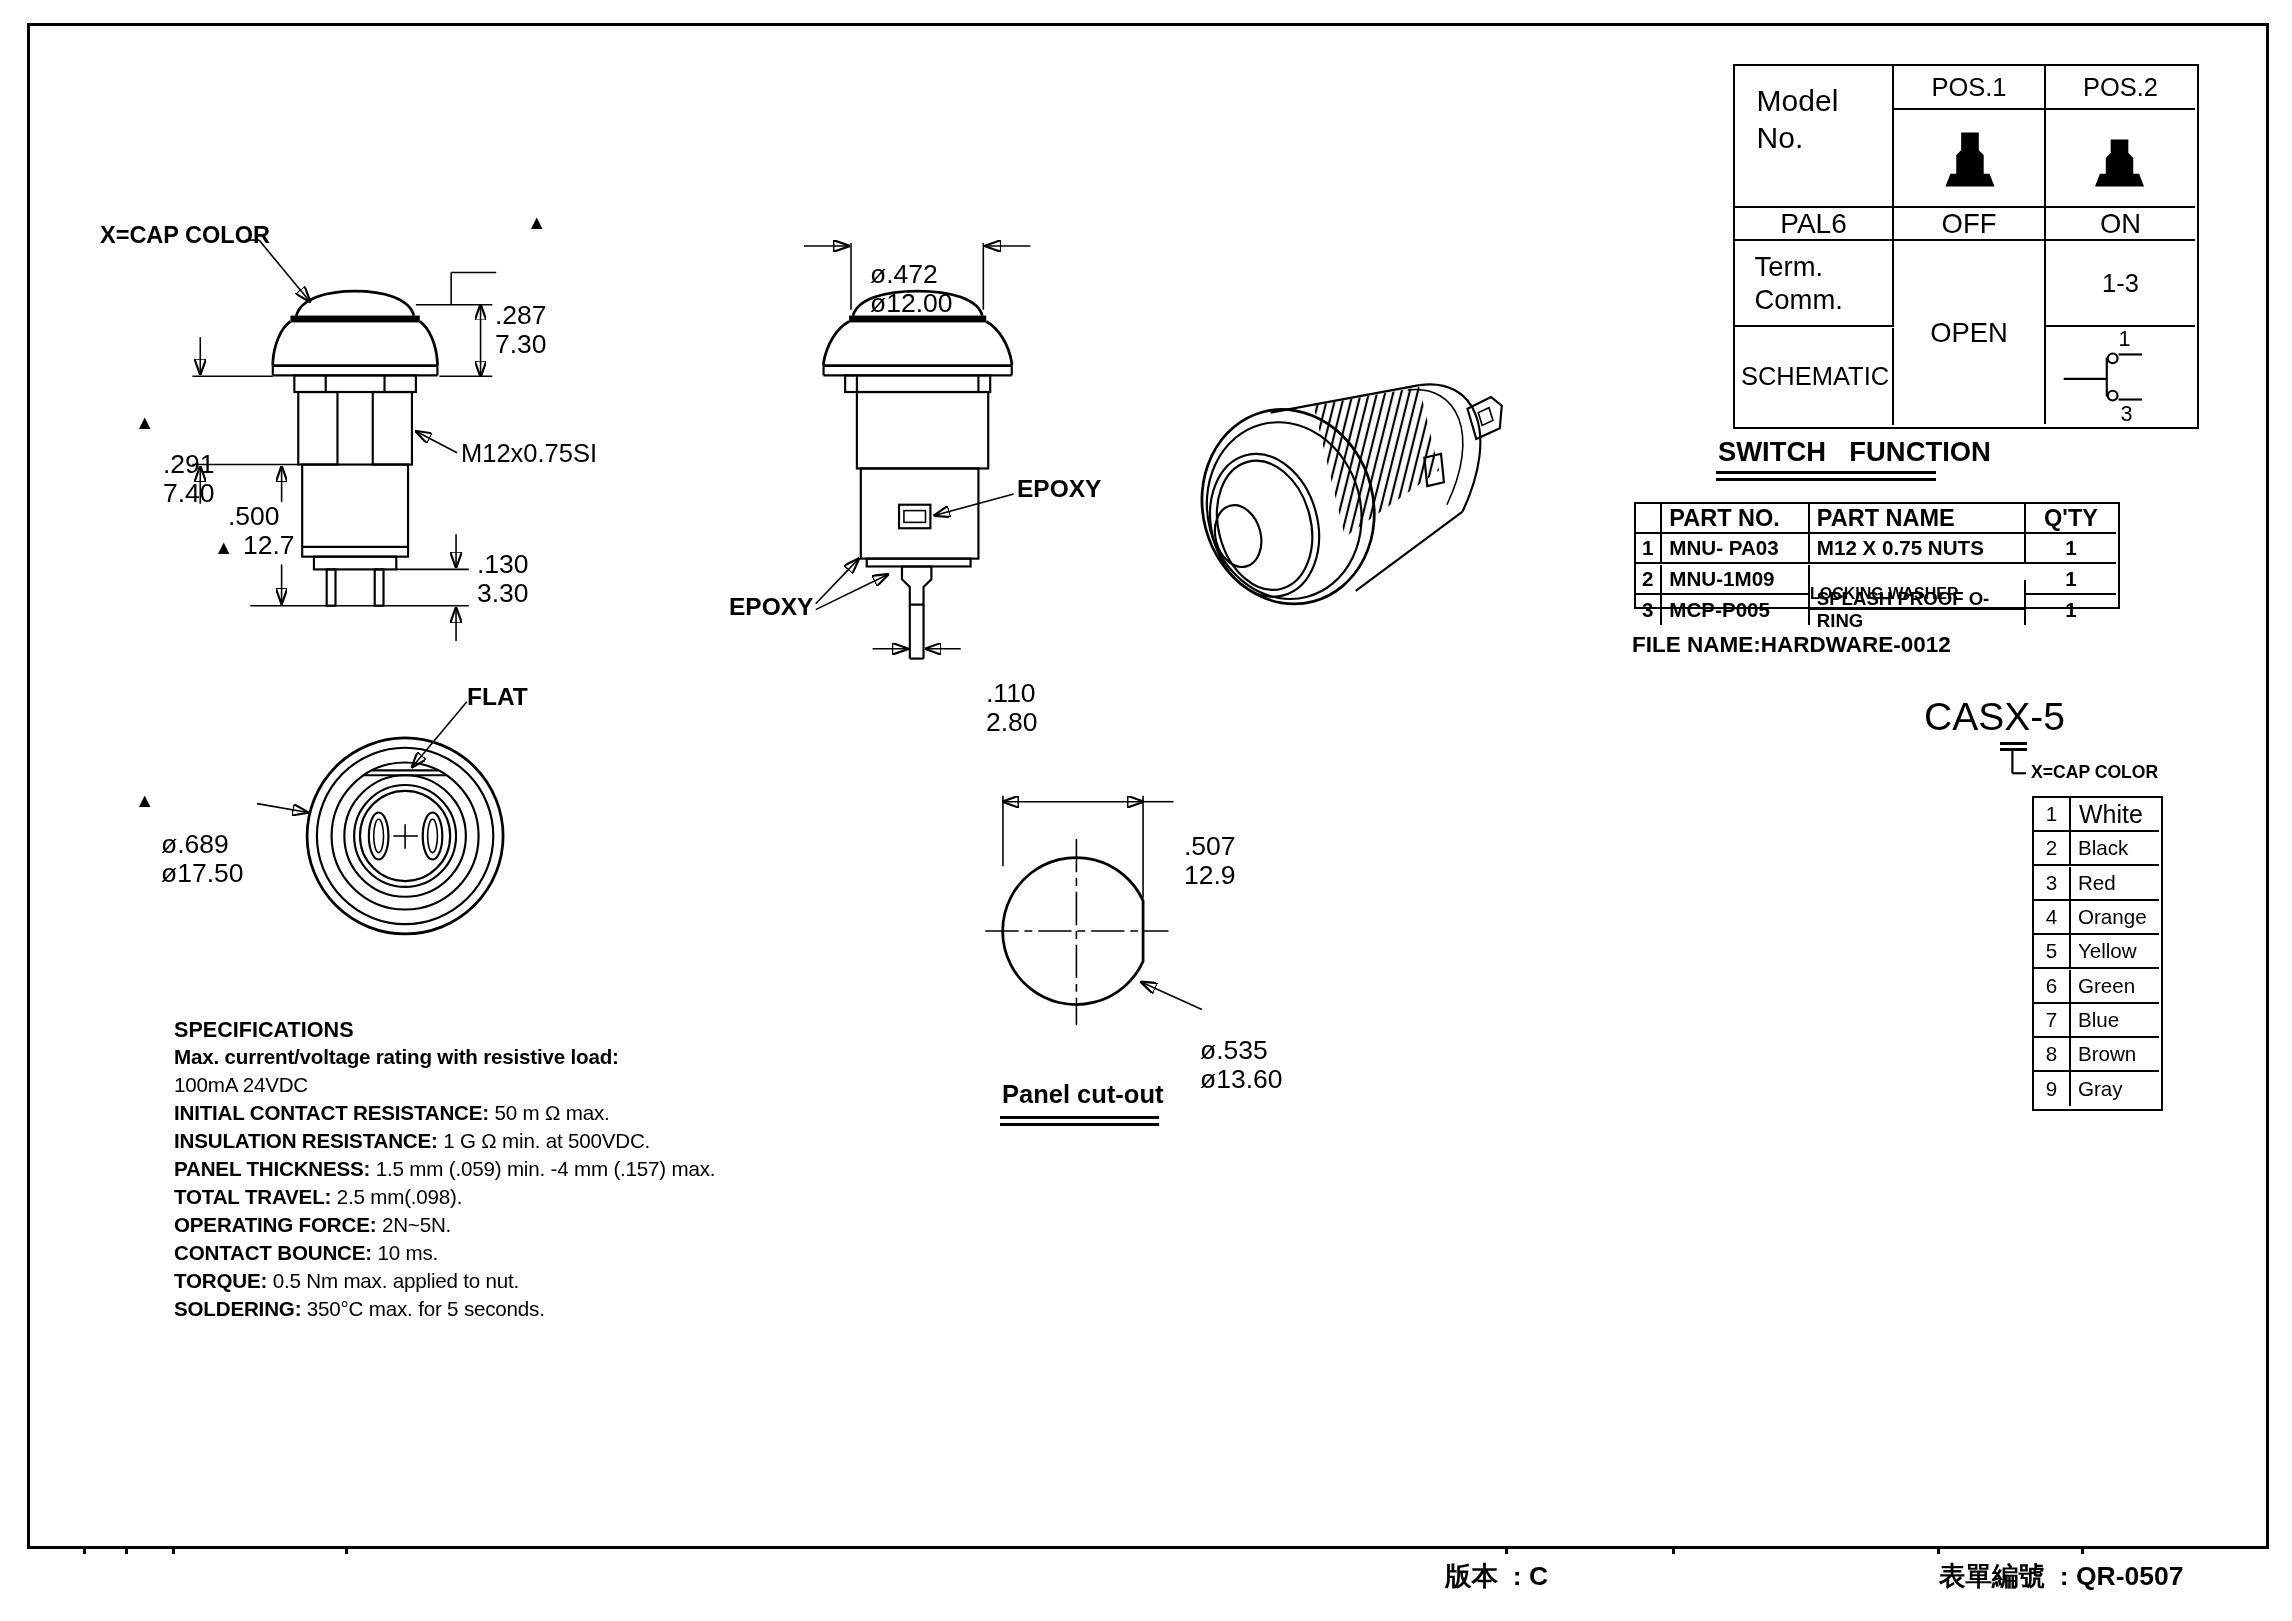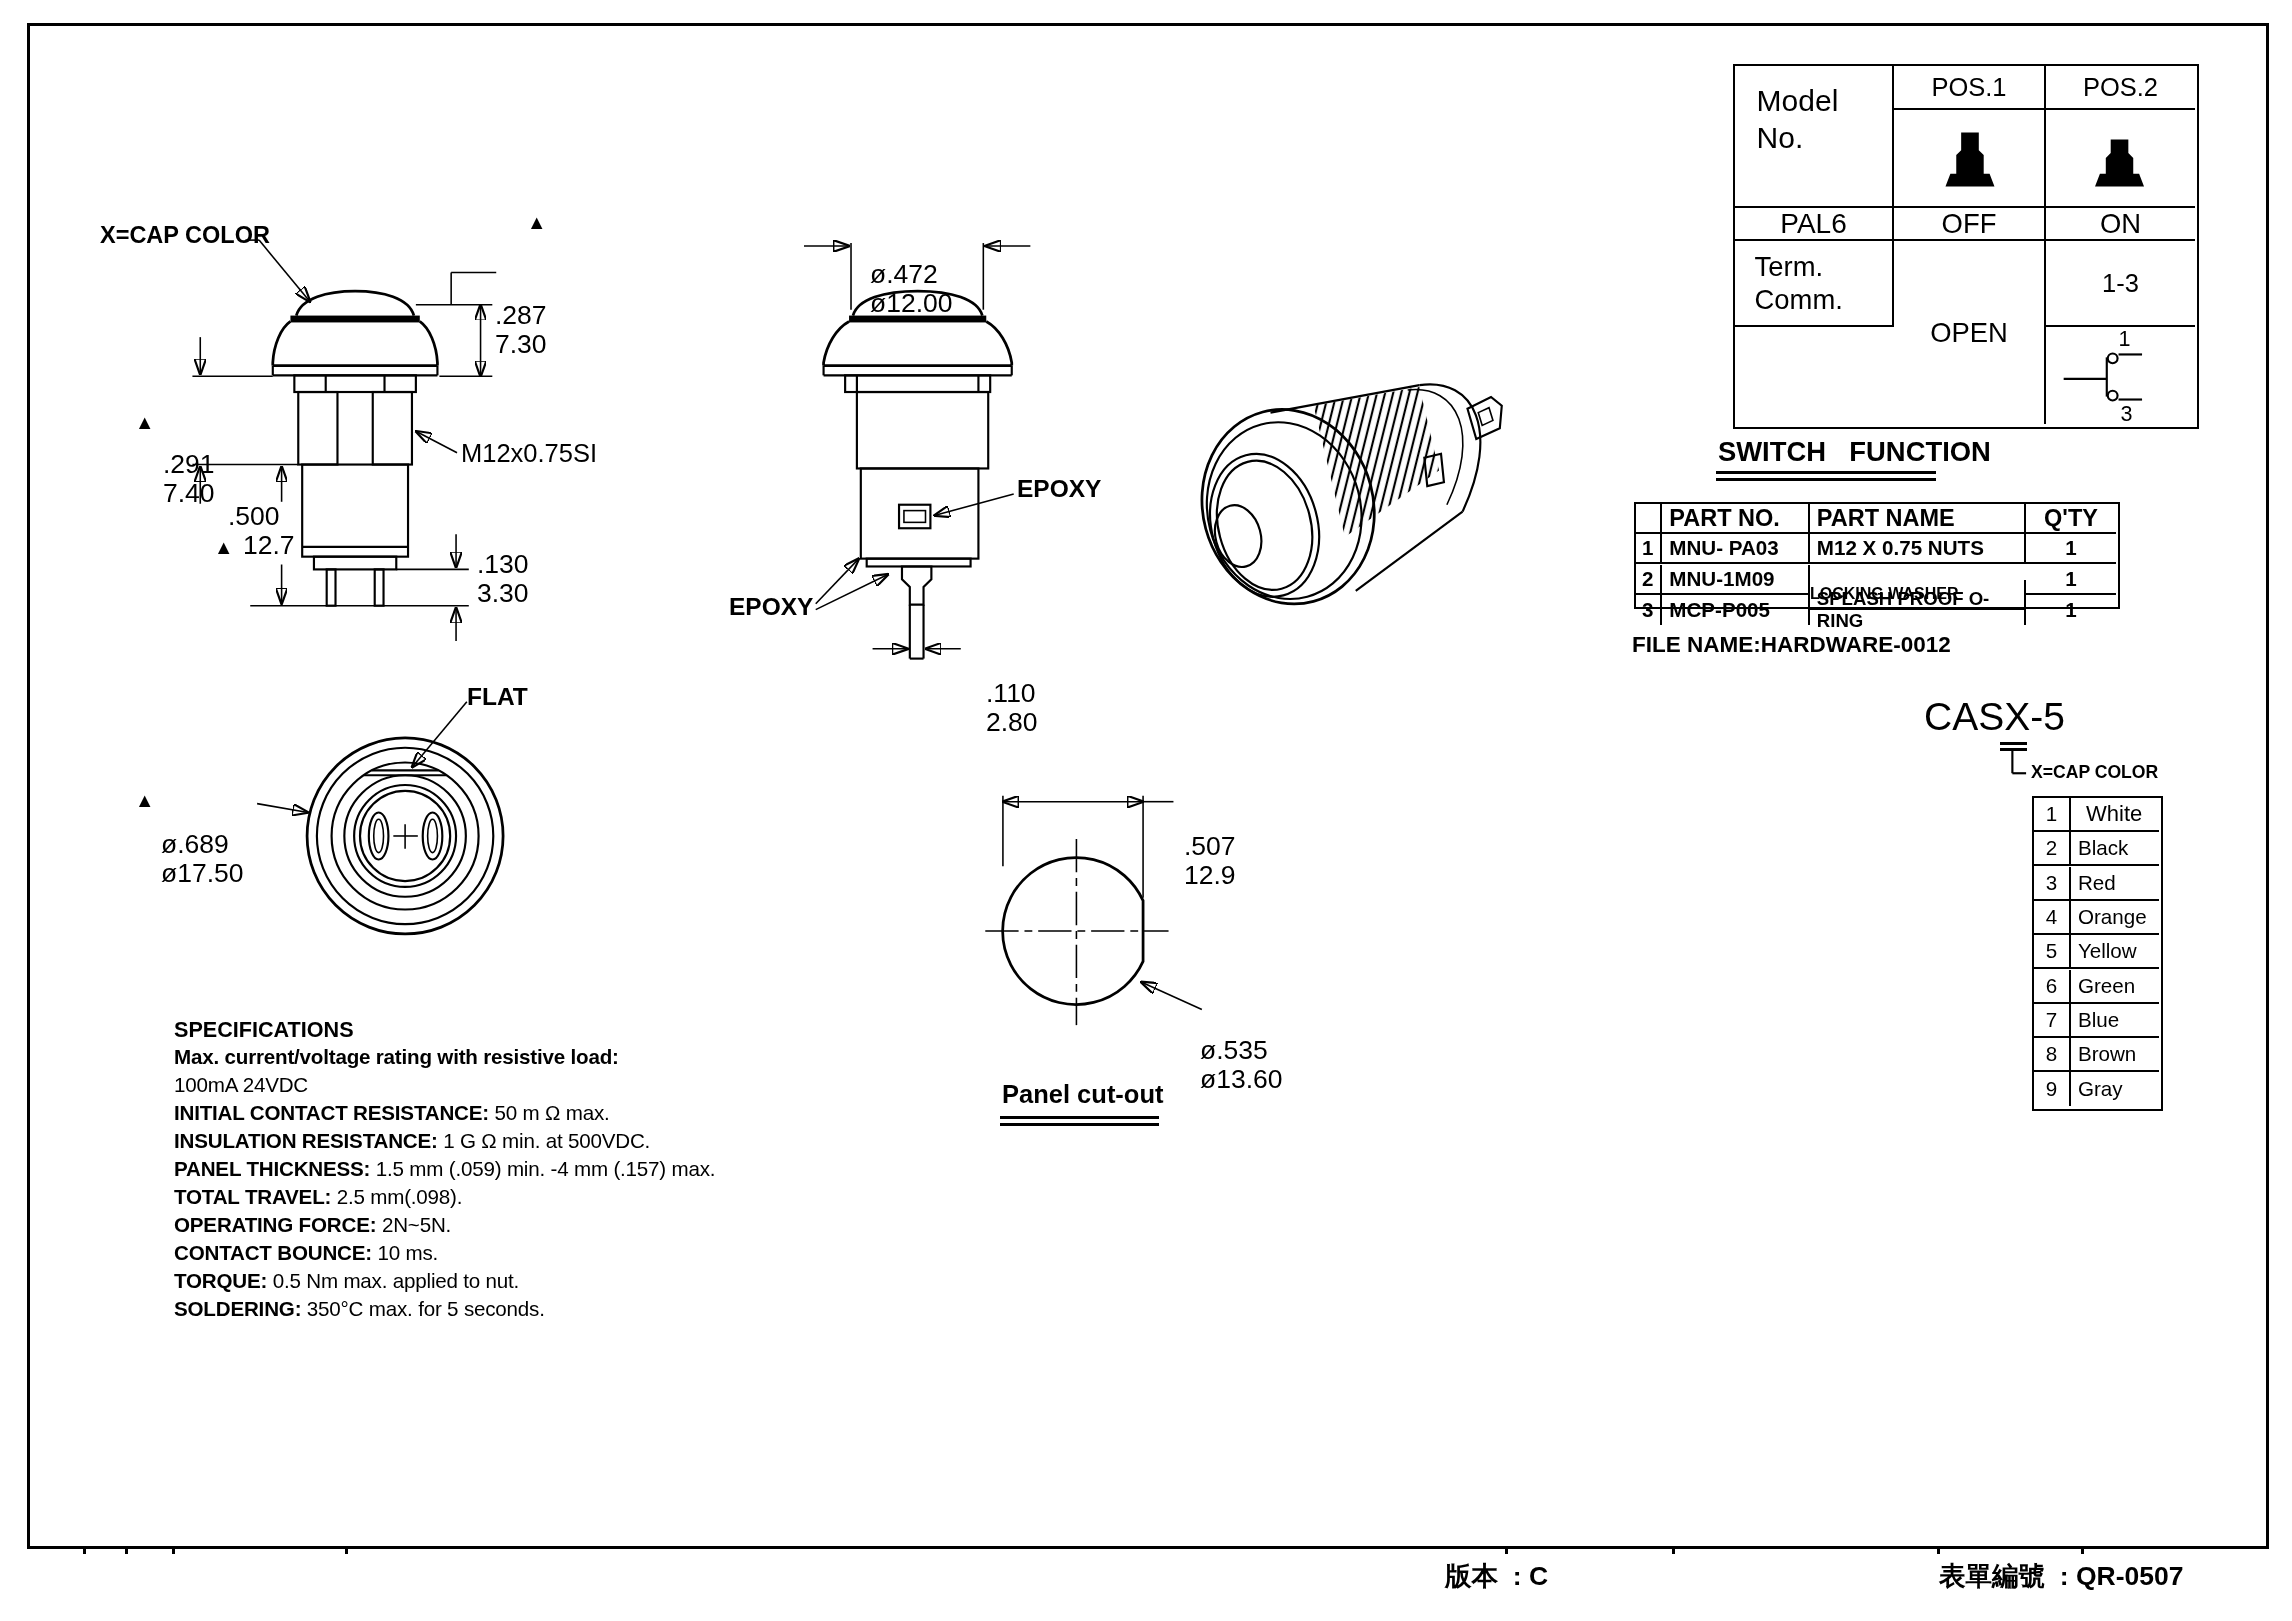--- a/index.html
+++ b/index.html
@@ -249,20 +249,21 @@
     <div class="cell br bb" style="left:159px;top:142px;width:152px;height:33px;font-size:27.4px">OFF</div>
     <div class="cell bb" style="left:311px;top:142px;width:149px;height:33px;font-size:27.4px">ON</div>
     <div class="cell cl br bb" style="left:0;top:175px;width:159px;height:86px;padding-left:19.6px;font-size:27.4px;line-height:33px">
       <div>
           <div>Term.</div>
           <div>Comm.</div>
         </div>
     </div>
     <div class="cell br" style="left:159px;top:175px;width:152px;height:183px;font-size:27.4px">OPEN</div>
     <div class="cell bb" style="left:311px;top:175px;width:149px;height:86px;font-size:25.5px">1-3</div>
+    <div class="cell cl br" style="left:0;top:262px;width:159px;height:97px;padding-left:5.9px;font-size:25.5px">SCHEMATIC</div>
     <div class="cell" style="left:311px;top:262px;width:149px;height:97px">
       <svg width="149" height="97" style="position:static" viewBox="0 0 152 99">
         <line x1="18" y1="52" x2="62" y2="52"></line>
         <line x1="62" y1="30" x2="62" y2="70"></line>
         <circle cx="68" cy="31" r="5"></circle>
         <circle cx="68" cy="69" r="5"></circle>
         <line x1="74" y1="27" x2="98" y2="27"></line>
         <line x1="74" y1="73" x2="98" y2="73"></line>
         <text x="74" y="18" font-size="22" fill="#000" stroke="none">1</text>
         <text x="76" y="95" font-size="22" fill="#000" stroke="none">3</text>
@@ -296,21 +297,21 @@
   </div>
   <div class="lbl b" style="left:1632px;top:633px;font-size:22.5px">FILE NAME:HARDWARE-0012</div>
 
   <div class="lbl" style="left:1924px;top:696px;font-size:39px">CASX-5</div>
   <div class="rule" style="left:2000px;top:742px;width:26.5px"></div>
   <div class="rule" style="left:2000px;top:748px;width:26.5px"></div>
   <div class="lbl b" style="left:2031px;top:763px;font-size:17.6px">X=CAP COLOR</div>
 
   <div class="tbl" style="left:2032px;top:796px;width:131px;height:315px">
     <div class="cell br bb" style="left:0;top:0px;width:37px;height:34px;font-size:20.6px">1</div>
-    <div class="cell cl bb" style="left:37px;top:0px;width:88px;height:34px;padding-left:15px;font-size:22px">White</div>
+    <div class="cell cl bb" style="left:37px;top:0px;width:88px;height:34px;padding-left:8px;font-size:25px">White</div>
     <div class="cell br bb" style="left:0;top:34px;width:37px;height:34px;font-size:20.6px">2</div>
     <div class="cell cl bb" style="left:37px;top:34px;width:88px;height:34px;padding-left:6.9px;font-size:20.6px">Black</div>
     <div class="cell br bb" style="left:0;top:69px;width:37px;height:34px;font-size:20.6px">3</div>
     <div class="cell cl bb" style="left:37px;top:69px;width:88px;height:34px;padding-left:6.9px;font-size:20.6px">Red</div>
     <div class="cell br bb" style="left:0;top:103px;width:37px;height:34px;font-size:20.6px">4</div>
     <div class="cell cl bb" style="left:37px;top:103px;width:88px;height:34px;padding-left:6.9px;font-size:20.6px">Orange</div>
     <div class="cell br bb" style="left:0;top:137px;width:37px;height:34px;font-size:20.6px">5</div>
     <div class="cell cl bb" style="left:37px;top:137px;width:88px;height:34px;padding-left:6.9px;font-size:20.6px">Yellow</div>
     <div class="cell br bb" style="left:0;top:172px;width:37px;height:34px;font-size:20.6px">6</div>
     <div class="cell cl bb" style="left:37px;top:172px;width:88px;height:34px;padding-left:6.9px;font-size:20.6px">Green</div>

